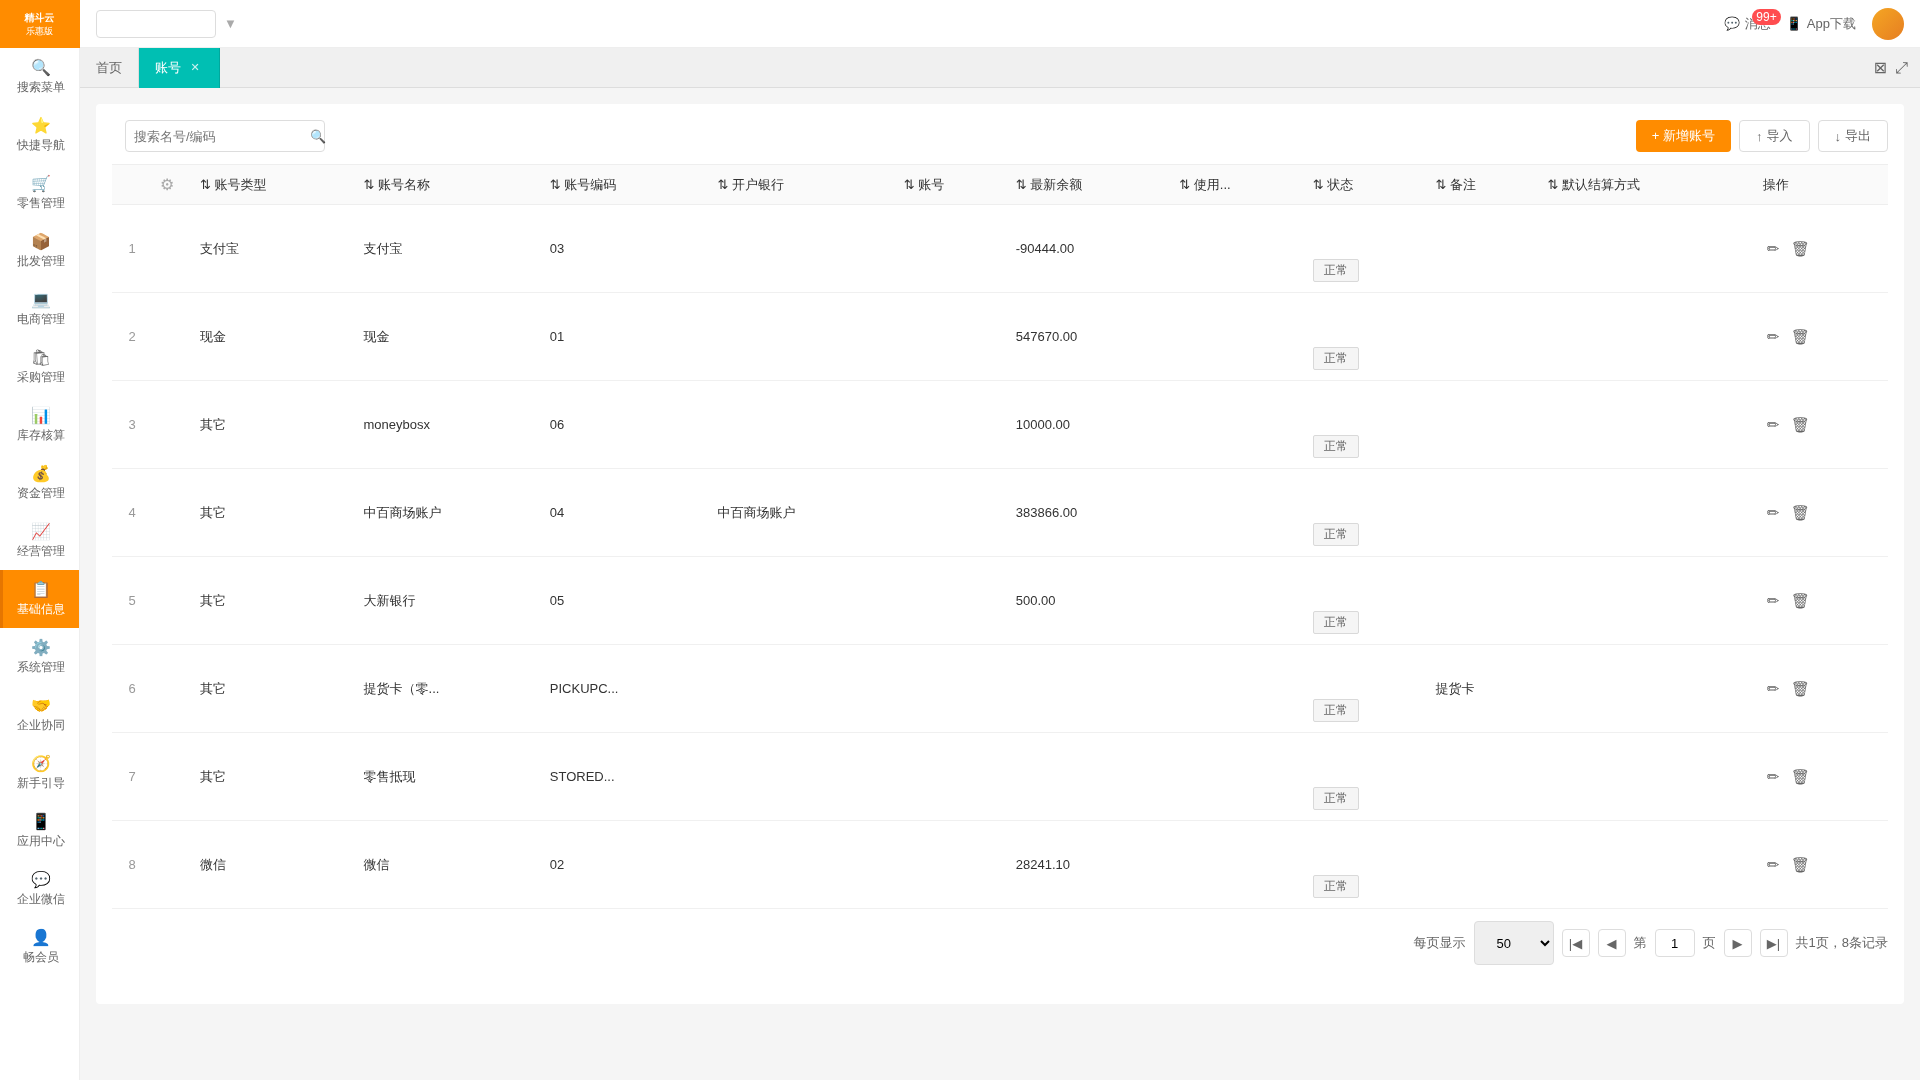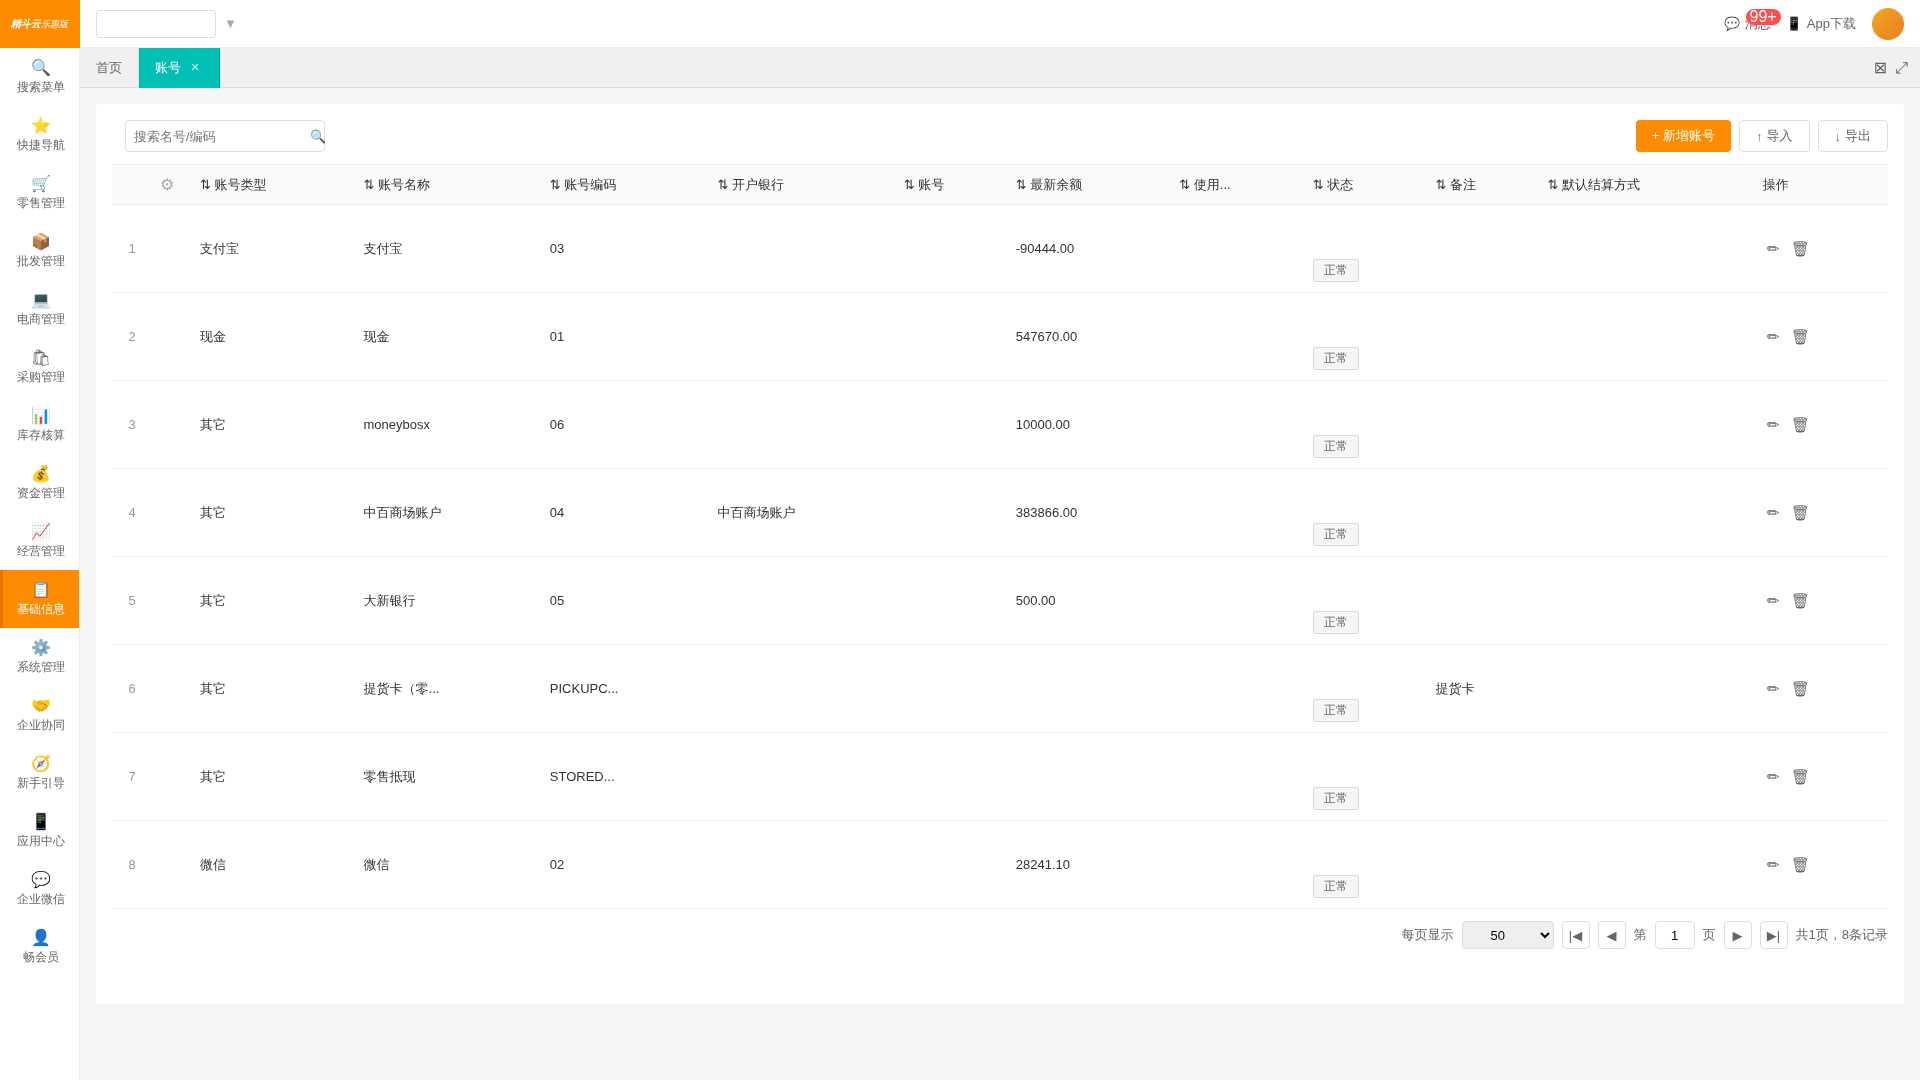--- a/index.html
+++ b/index.html
@@ -22,24 +22,23 @@
       display: flex;
       align-items: center;
       justify-content: center;
       flex-shrink: 0;
     }
     .logo-img {
       width: 60px;
       height: 36px;
       background: #ff8c00;
       display: flex;
-      flex-direction: row;
+      flex-direction: column;
       align-items: center;
       justify-content: center;
-      font-style: italic;
     }
     .logo-text {
       color: #fff;
       font-size: 10px;
       font-weight: bold;
     }
     .sidebar-nav {
       display: flex;
       flex-direction: column;
       width: 100%;
@@ -100,21 +99,21 @@
       color: #666;
       font-size: 13px;
       position: relative;
     }
     .badge {
       position: absolute;
       top: -6px;
       right: -10px;
       background: #ff4d4f;
       color: #fff;
-      font-size: 16px;
+      font-size: 12px;
       border-radius: 10px;
       padding: 0 4px;
       min-width: 16px;
       text-align: center;
       line-height: 16px;
     }
     .avatar {
       width: 32px;
       height: 32px;
       border-radius: 50%;
@@ -262,22 +261,22 @@
       align-items: center;
       justify-content: flex-end;
       padding: 12px 0 0 0;
       gap: 8px;
       font-size: 13px;
       color: #666;
     }
     .page-size-select {
       border: 1px solid #ddd;
       border-radius: 4px;
-      padding: 2px 24px;
-      height: 28px;
+      padding: 2px 18px;
+      height: 44px;
       font-size: 13px;
       outline: none;
     }
     .page-btn {
       width: 28px;
       height: 28px;
       border: 1px solid #ddd;
       border-radius: 4px;
       background: #fff;
       cursor: pointer;

